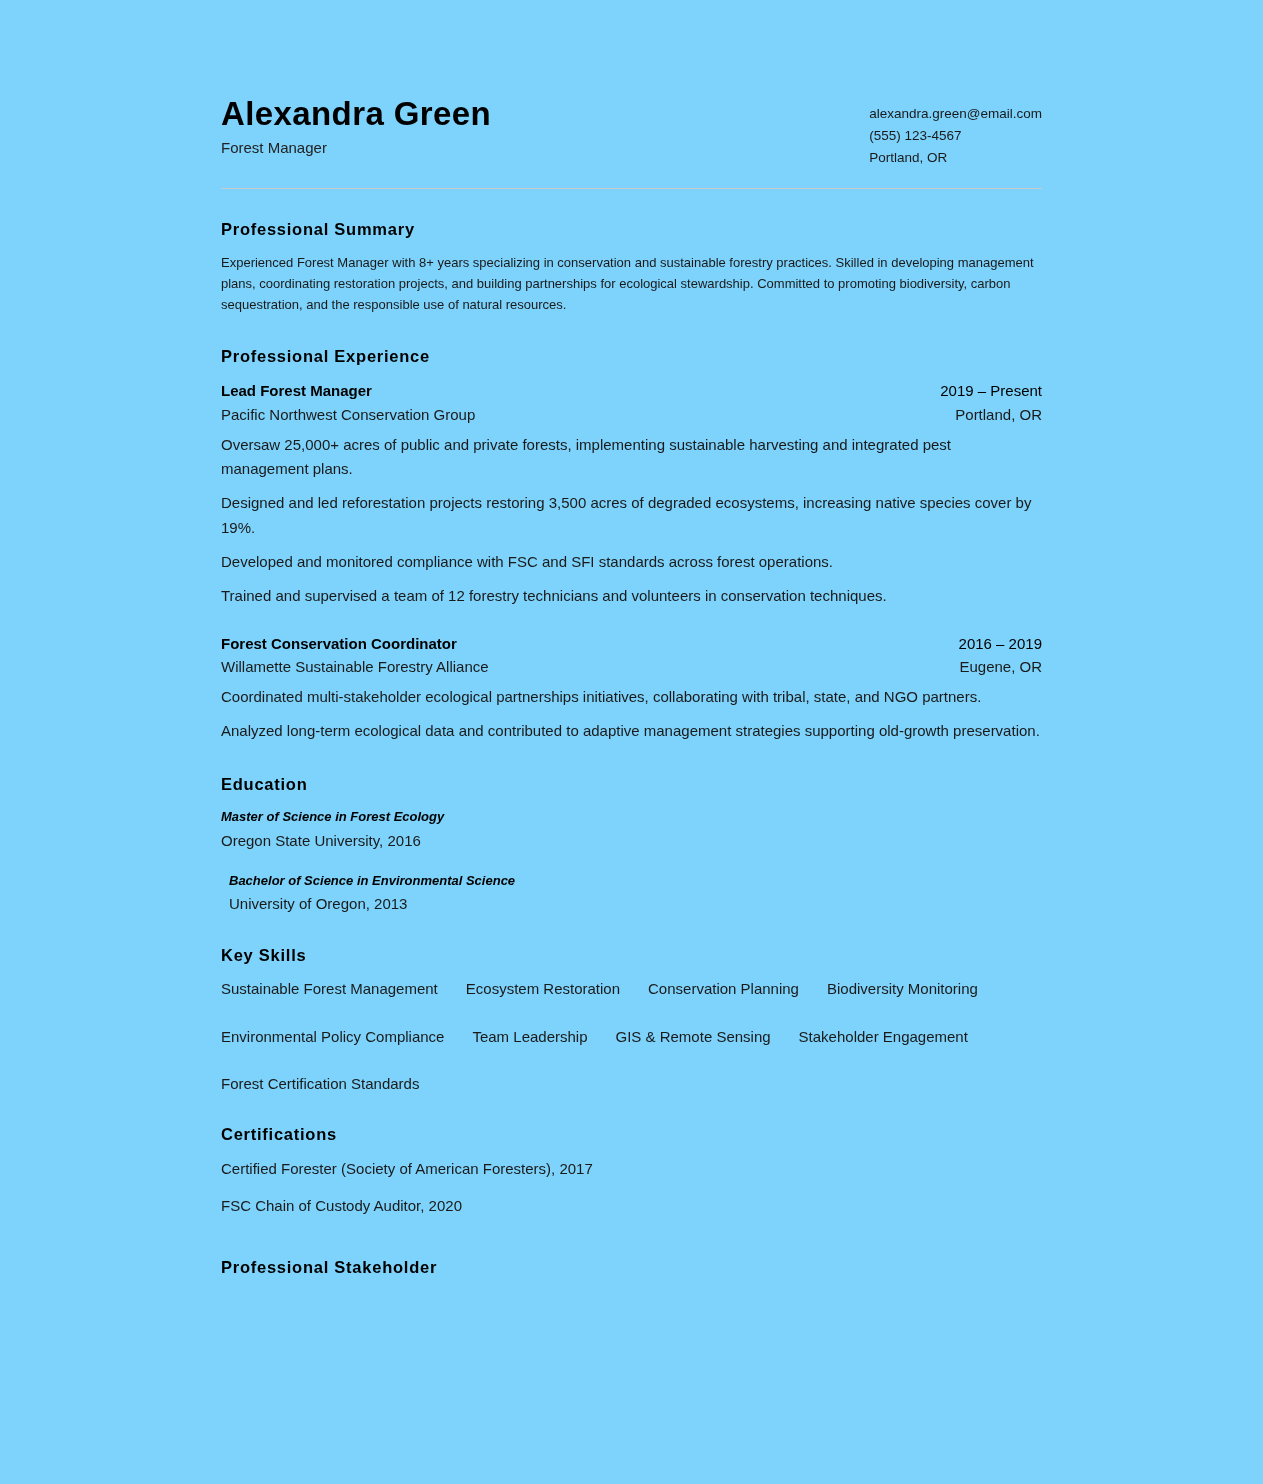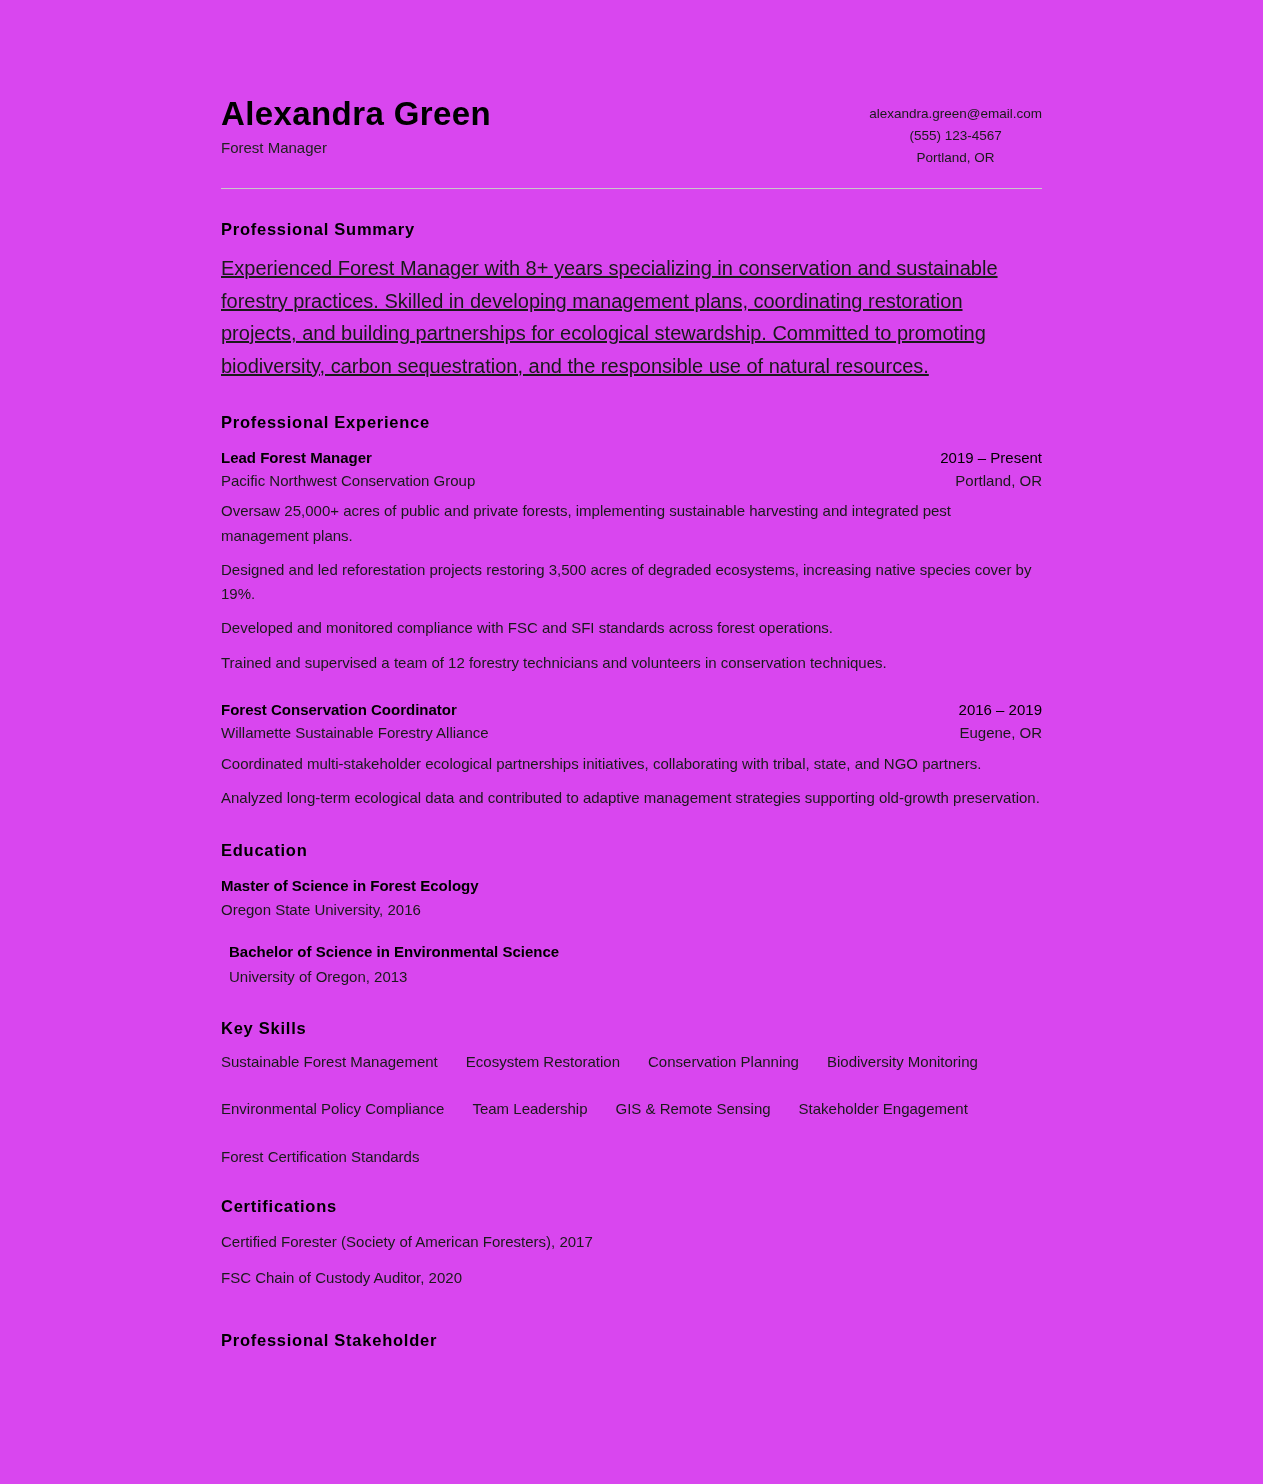--- a/index.html
+++ b/index.html
@@ -12,21 +12,21 @@
     min-height: 1484px;
     font-family: "Liberation Sans", sans-serif;
     color: #1a1a1a;
     -webkit-font-smoothing: antialiased;
   }
 
   .page {
     width: 1263px;
     min-height: 1484px;
     box-sizing: border-box;
-    background: #d946ef;
+    background: #7dd3fc;
     position: relative;
   }
 
   .resume {
     position: absolute;
     left: 221px;
     top: 96px;
     width: 821px;
   }
 
@@ -46,21 +46,21 @@
     color: #000000;
   }
   .job-title {
     font-size: 15px;
     font-weight: normal;
     line-height: 1.5;
     margin: 4px 0 0 0;
     color: #222222;
   }
   .contact {
-    text-align: center;
+    text-align: left;
     font-size: 13.5px;
     line-height: 1.62;
     color: #1a1a1a;
     padding-top: 7px;
     flex: 0 0 auto;
   }
   .contact div { white-space: nowrap; }
 
   .divider {
     border: 0;
@@ -74,25 +74,24 @@
   .section-title {
     font-size: 16.5px;
     font-weight: bold;
     letter-spacing: 0.75px;
     color: #000000;
     margin: 0 0 13px 0;
     line-height: 1.2;
   }
 
   .body-text {
-    font-size: 20px;
-    line-height: 1.62;
-    margin: 0;
-    color: #1a1a1a;
-    text-decoration: underline;
+    font-size: 13px;
+    line-height: 1.62;
+    margin: 0;
+    color: #1a1a1a;
   }
 
   
   .job { margin-bottom: 4px; }
   .job + .job { margin-top: 23px; }
   .job-row {
     display: flex;
     justify-content: space-between;
     align-items: flex-start;
     line-height: 1.55;
@@ -126,25 +125,26 @@
     line-height: 1.62;
     margin: 10px 0 0 0;
     color: #1a1a1a;
   }
   .bullets .bullet:first-child { margin-top: 7px; }
 
   
   .edu { margin-bottom: 0; }
   .edu + .edu { margin-top: 19px; margin-left: 8px; }
   .edu-degree {
-    font-size: 15px;
+    font-size: 13px;
     font-weight: bold;
     color: #000000;
     line-height: 1.55;
     margin: 0;
+    font-style: italic;
   }
   .edu-school {
     font-size: 15px;
     font-weight: normal;
     color: #1a1a1a;
     line-height: 1.55;
     margin: 1px 0 0 0;
   }
 
   

